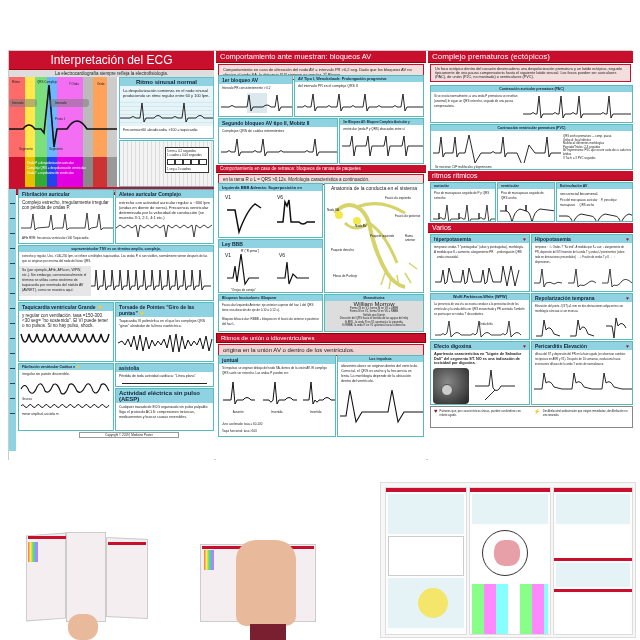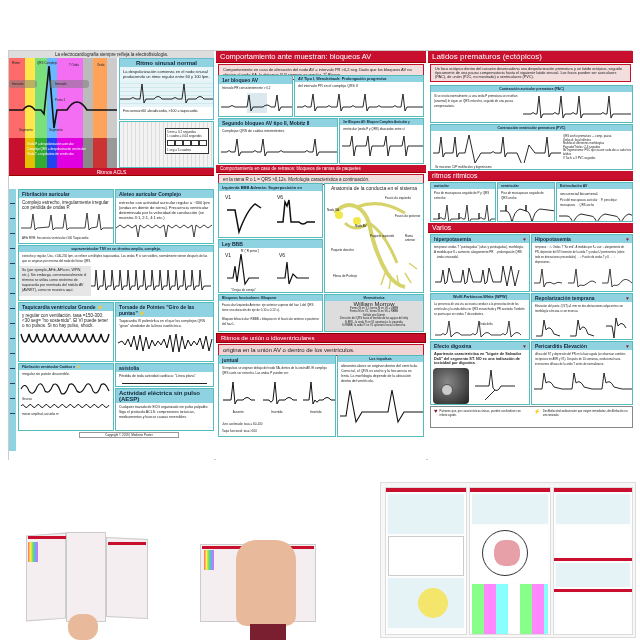--- a/index.html
+++ b/index.html
@@ -25,20 +25,21 @@
 .card{position:absolute;background:#f4eef0;border:1px solid #ccc}
 .mini{position:absolute;border:1px solid #ddd;background:#fdfdfd}
 .hand{position:absolute;background:#e8b99a;border-radius:12px}
 </style>
 </head>
 <body>
 
 <div class="poster">
 
   <div class="col c1">
+    <div class="redbar big">Interpretación del ECG</div>
     <div style="background:#ddd;font-size:4.5px;text-align:center;padding:1px">La electrocardiografía siempre refleja la electrofisiología.</div>
     <div style="position:relative;height:110px">
       <div style="position:absolute;left:0;top:0;width:108px;height:110px;overflow:hidden">
         <div class="stripe" style="left:0;width:16px;background:#ff6b6b"></div>
         <div class="stripe" style="left:16px;width:10px;background:#ffe74c"></div>
         <div class="stripe" style="left:26px;width:12px;background:#7be07b"></div>
         <div class="stripe" style="left:38px;width:10px;background:#6ab8ff"></div>
         <div class="stripe" style="left:48px;width:26px;background:#f46ef4"></div>
         <div class="stripe" style="left:74px;width:10px;background:#bbb"></div>
         <div class="stripe" style="left:84px;width:14px;background:#ffa25a"></div>
@@ -283,21 +284,21 @@
     <div class="box" style="left:121px;top:304px;width:87px;height:82px">
       <div class="teal c" style="font-size:3.5px">Los impulsos</div>
       <div class="txt" style="font-size:3.5px">idioventriculares se originan dentro del ventrículo. Como tal, el QRS es ancho y la frecuencia es lenta. La morfología depende de la ubicación dentro del ventrículo.</div>
       <svg width="87" height="40">
           <path d="M2 30 L8 30 L12 4 L18 36 L24 26 L50 26 L54 4 L60 36 L66 26 L87 26" stroke="#111" fill="none" stroke-width="1.1"></path>
         </svg>
     </div>
   </div>
 
   <div class="col c3">
-    <div class="redbar" style="font-size:8px">Latidos prematuros (ectópicos)</div>
+    <div class="redbar" style="font-size:8px">Complejo prematuros (ectópicos)</div>
     <div class="sub" style="font-size:3.8px">Un foco ectópico dentro del corazón desencadena una despolarización prematura y un latido ectópico, seguido típicamente de una pausa compensatoria hasta el siguiente latido sinusal. Los focos pueden ser auriculares (PAC), de unión (PJC, no mostrado) o ventriculares (PVC).</div>
     <div class="box" style="left:2px;top:34px;width:203px;height:38px">
       <div class="teal c" style="font-size:3.5px">Contracción auricular prematura (PAC)</div>
       <div style="display:flex">
         <div class="txt" style="width:90px;font-size:3px">Si se excita normalmente, a una onda P prematura se reseñan (anormal) le sigue un QRS estrecho, seguido de una pausa compensatoria.</div>
         <svg width="110" height="28">
             <path d="M2 22 L10 22 Q12 19 14 22 L16 22 L18 4 L20 26 L22 22 L32 22 Q34 19 36 22 L38 22 L40 4 L42 26 L44 22 L50 22 Q52 19 54 22 L56 22 L58 4 L60 26 L62 22 L80 22 Q82 19 84 22 L86 22 L88 4 L90 26 L92 22 L110 22" stroke="#111" fill="none" stroke-width=".9"></path>
           </svg>
       </div>
     </div>

